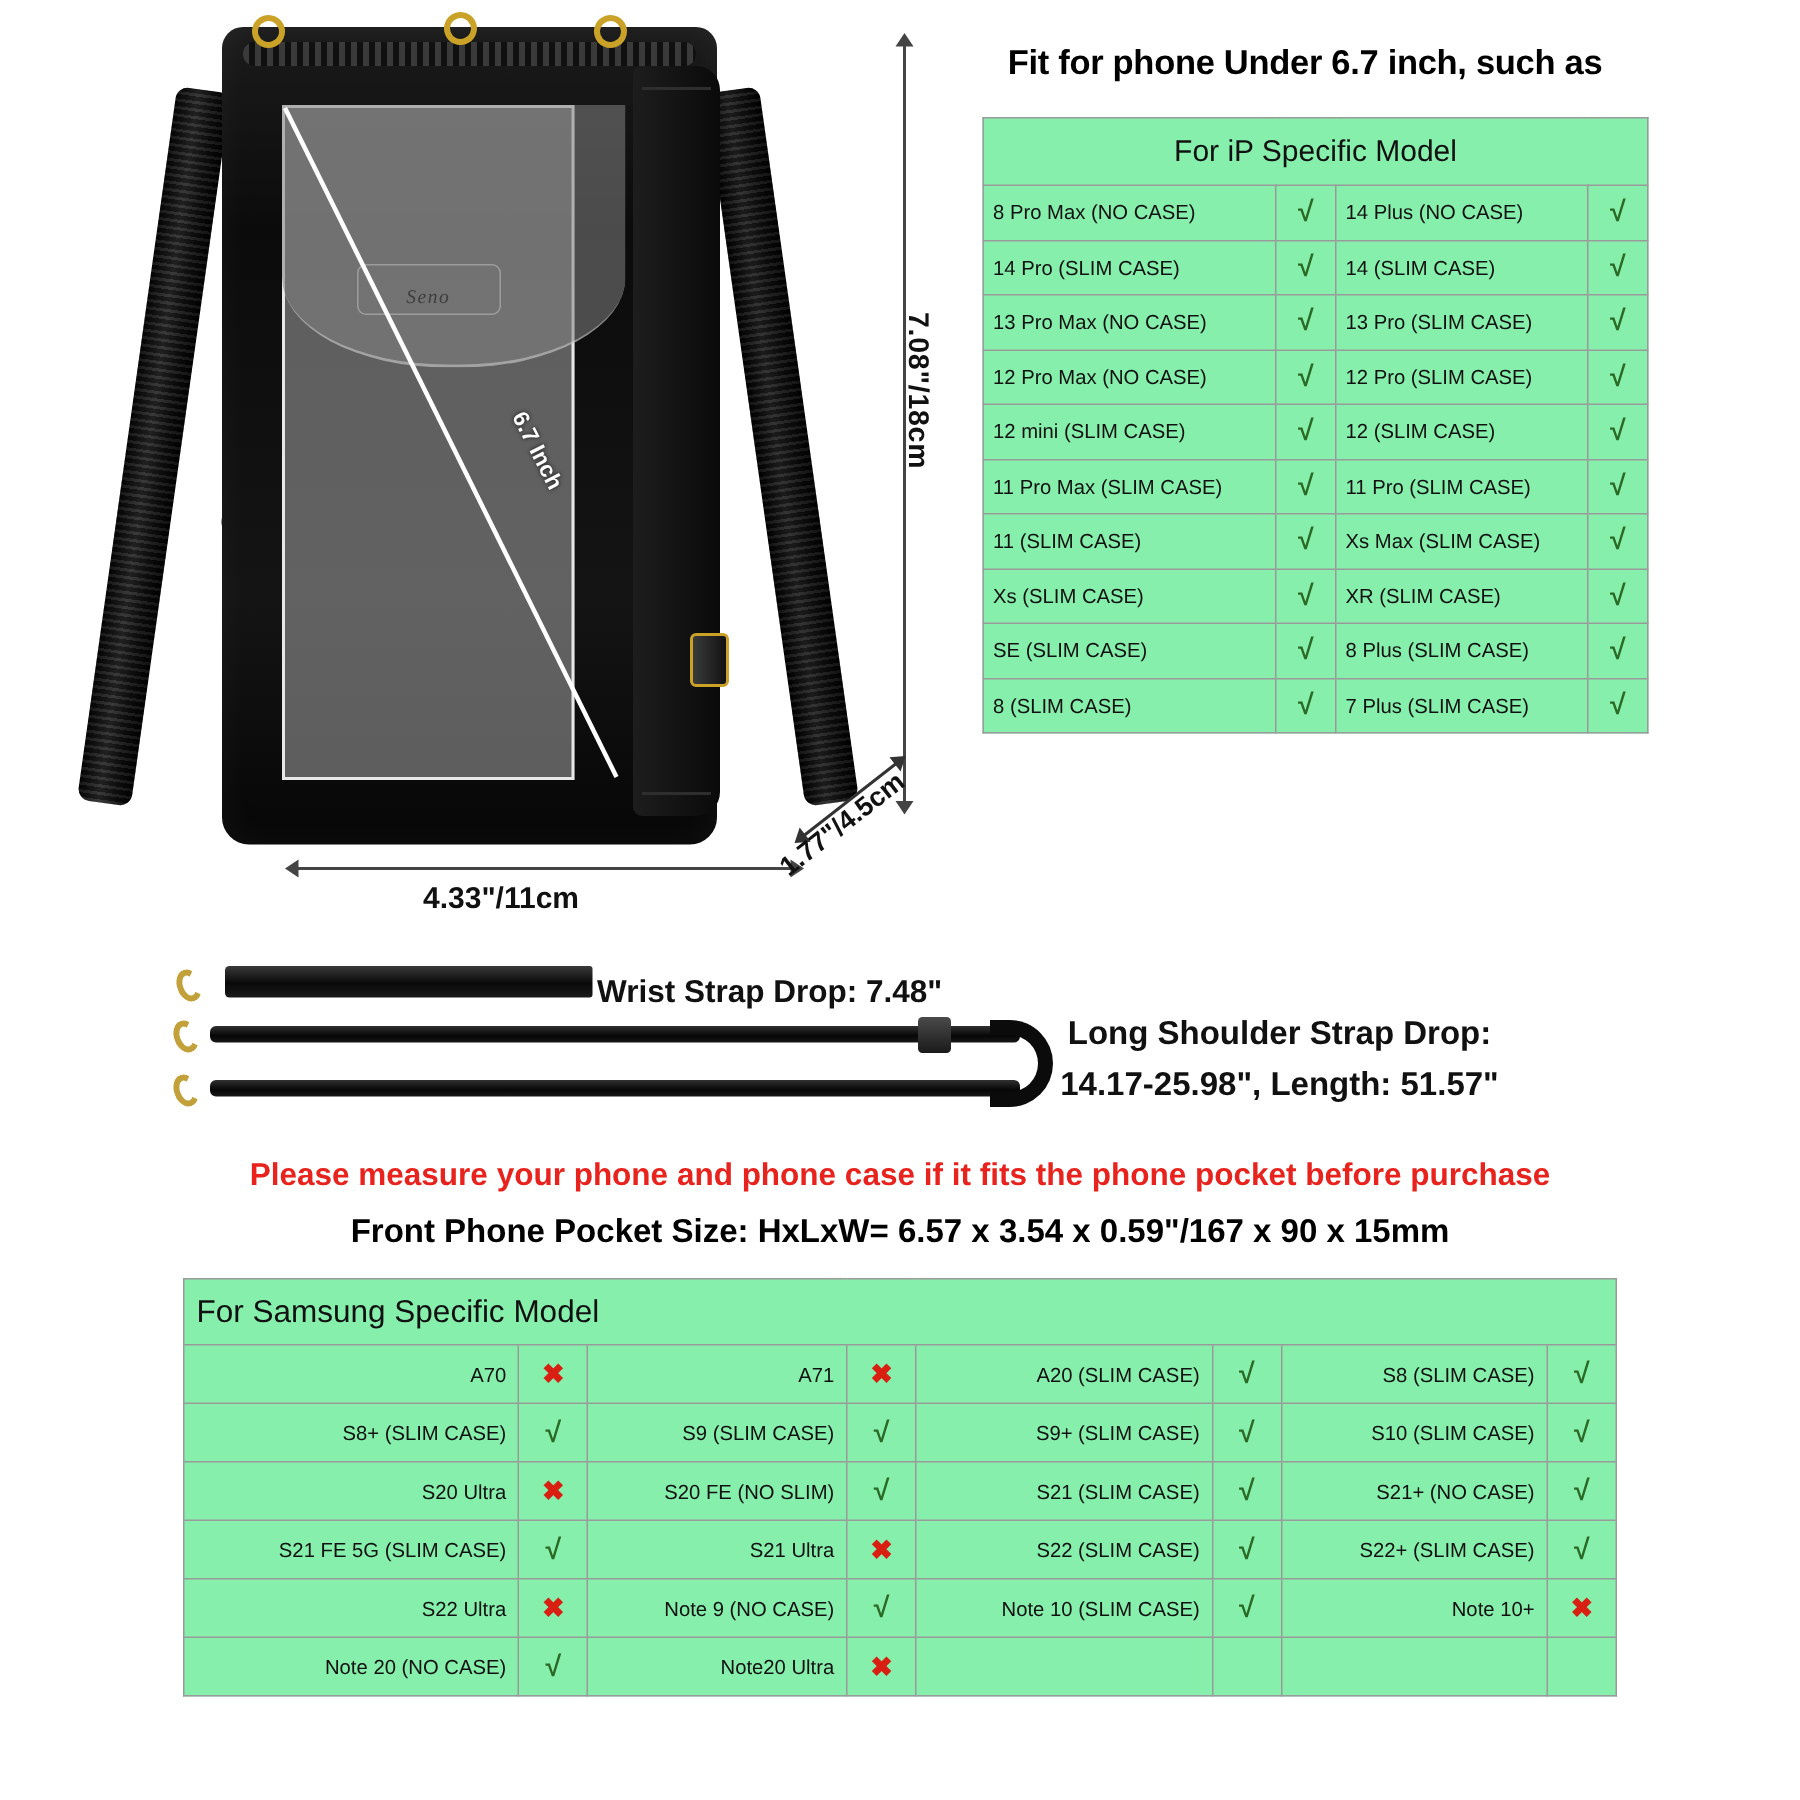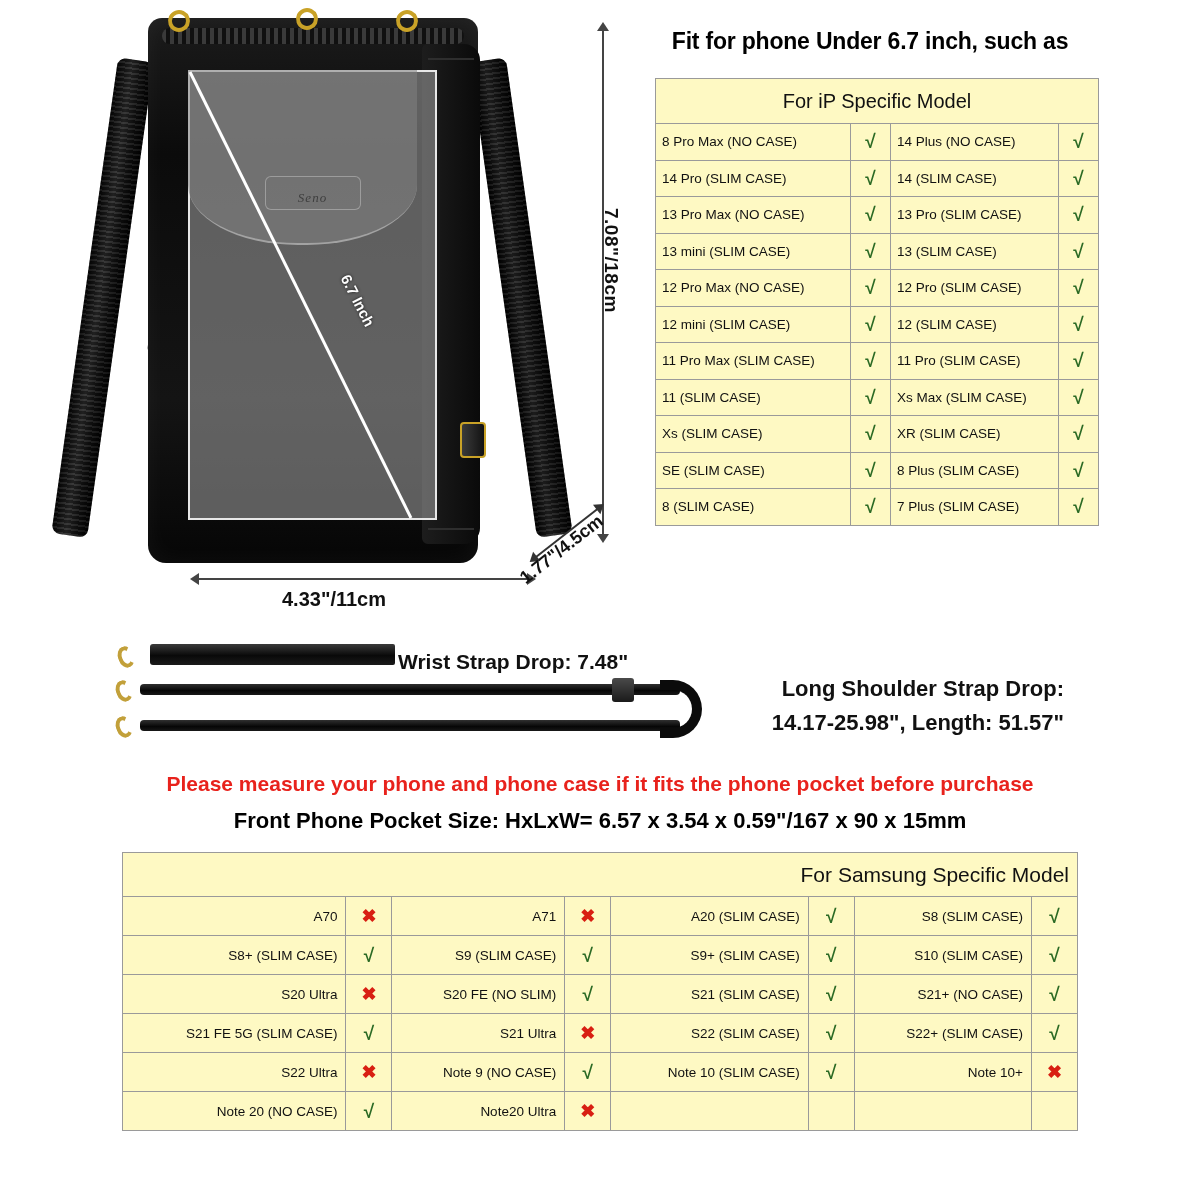--- a/index.html
+++ b/index.html
@@ -50,21 +50,21 @@
     background: repeating-linear-gradient(0deg,#2a2a2a 0 6px,#0c0c0c 6px 13px);
     opacity:.85;
   }
   .zip-top{
     position:absolute; left:14px; right:14px; top:10px; height:16px; border-radius:8px;
     background: repeating-linear-gradient(90deg,#3a3a3a 0 4px,#101010 4px 8px);
   }
 
   
   .pocket {
-    position:absolute; left: 40px; top: 52px; width: 249px; height: 450px;
+    position:absolute; left: 40px; top: 52px; width: 195px; height: 450px;
     background: rgba(150,150,150,.60);
     border: 2px solid rgba(255,255,255,.85);
     padding-left: 12px;
   }
   .pocket-flap{
     position:absolute; left:-2px; top:-2px; width:229px; height:175px;
     background: rgba(130,130,130,.55);
     border-radius: 0 0 110px 110px / 0 0 60px 60px;
     border-bottom: 2px solid rgba(255,255,255,.35);
   }
@@ -168,40 +168,40 @@
   }
   .lcurve{
     position:absolute; left:660px; top:44px; width:42px; height:58px;
     border:10px solid #0b0b0b; border-left:none; border-top-right-radius:40px;
     border-bottom-right-radius:40px; border-top-color:#0b0b0b; border-bottom-color:#0b0b0b;
   }
   .wrist-label{
     position:absolute; left:398px; top:650px; font-size:21px; font-weight:bold; color:#111;
   }
   .shoulder-label{
-    position:absolute; left:724px; top:672px; width:340px;
-    font-size:22px; font-weight:bold; color:#111; text-align:right; line-height:1.55;
+    position:absolute; left:683px; top:672px; width:340px;
+    font-size:22px; font-weight:bold; color:#111; text-align:center; line-height:1.55;
   }
 
   
   .fit-heading{
     position:absolute; left:640px; top:28px; width:460px;
     font-size:23px; font-weight:bold; color:#000; text-align:center; letter-spacing:-.2px;
   }
   .warn-red{
     position:absolute; left:0; top:772px; width:1200px; text-align:center;
     font-size:21px; font-weight:bold; color:#e8221c;
   }
   .pocket-size{
     position:absolute; left:0; top:808px; width:1200px; text-align:center;
     font-size:22px; font-weight:bold; color:#000000;
   }
 
   
-  table { border-collapse: collapse; background:#fef9c3; }
+  table { border-collapse: collapse; background:#86efac; }
   .tbl-ip{
     position:absolute; left:655px; top:78px; width:444px;
     font-size:13.5px;
   }
   .tbl-ip th, .tbl-ip td{
     border:1px solid #9a9a9a; padding:0 6px; height:36.5px; color:#111;
     font-weight:normal; vertical-align:middle;
   }
   .tbl-ip .thead-cell{
     font-size:20px; text-align:center; height:45px; font-weight:normal; color:#111;
@@ -211,21 +211,21 @@
 
   .tbl-sam{
     position:absolute; left:122px; top:852px; width:956px;
     font-size:13.5px;
   }
   .tbl-sam th, .tbl-sam td{
     border:1px solid #9a9a9a; padding:0 8px; height:39px; color:#111;
     font-weight:normal; vertical-align:middle;
   }
   .tbl-sam .thead-cell{
-    font-size:21px; text-align:right; height:44px; font-weight:normal; color:#111;
+    font-size:21px; text-align:left; height:44px; font-weight:normal; color:#111;
   }
   .tbl-sam .model{ text-align:right; white-space:nowrap; }
   .tbl-sam .mark{ text-align:center; width:46px; }
 
   .yes{ color:#2b6a24; font-size:19px; font-weight:bold; line-height:1; }
   .no { color:#d81f12; font-size:18px; font-weight:bold; line-height:1; }
 </style>
 </head>
 <body>
 
@@ -317,26 +317,20 @@
           <td class="model">14 (SLIM CASE)</td>
           <td class="mark"><span class="yes">√</span></td>
         </tr>
         <tr>
           <td class="model">13 Pro Max (NO CASE)</td>
           <td class="mark"><span class="yes">√</span></td>
           <td class="model">13 Pro (SLIM CASE)</td>
           <td class="mark"><span class="yes">√</span></td>
         </tr>
         <tr>
-          <td class="model">13 mini (SLIM CASE)</td>
-          <td class="mark"><span class="yes">√</span></td>
-          <td class="model">13 (SLIM CASE)</td>
-          <td class="mark"><span class="yes">√</span></td>
-        </tr>
-        <tr>
           <td class="model">12 Pro Max (NO CASE)</td>
           <td class="mark"><span class="yes">√</span></td>
           <td class="model">12 Pro (SLIM CASE)</td>
           <td class="mark"><span class="yes">√</span></td>
         </tr>
         <tr>
           <td class="model">12 mini (SLIM CASE)</td>
           <td class="mark"><span class="yes">√</span></td>
           <td class="model">12 (SLIM CASE)</td>
           <td class="mark"><span class="yes">√</span></td>

